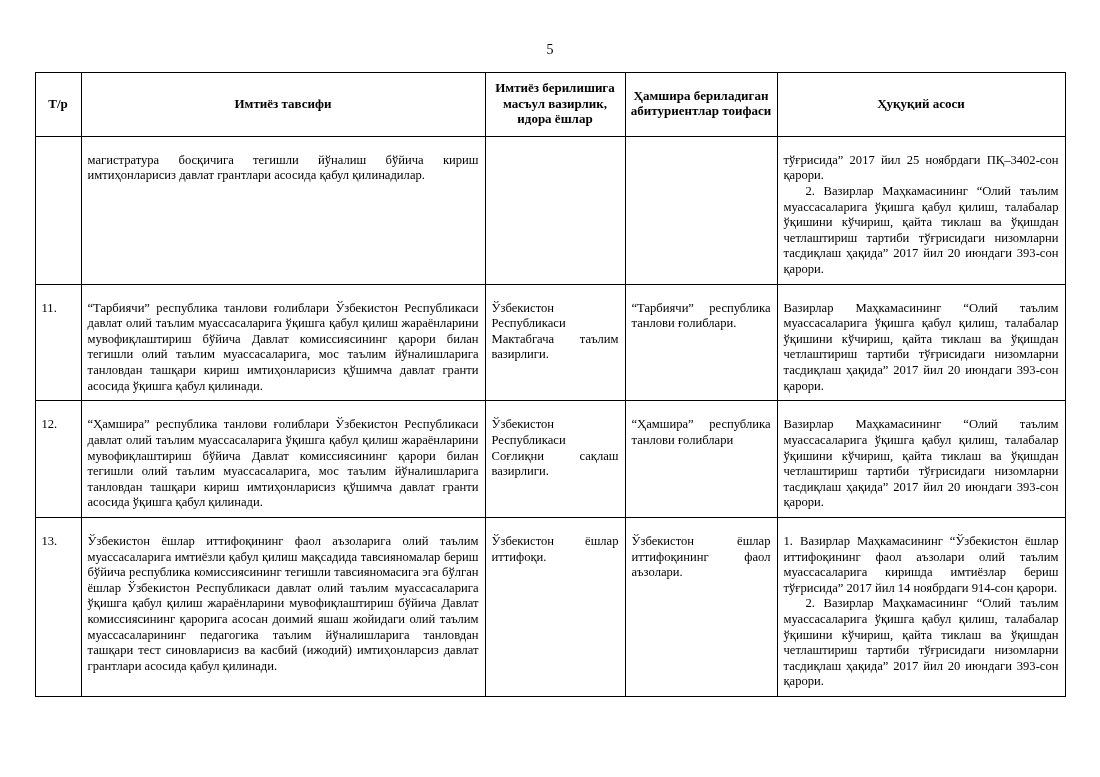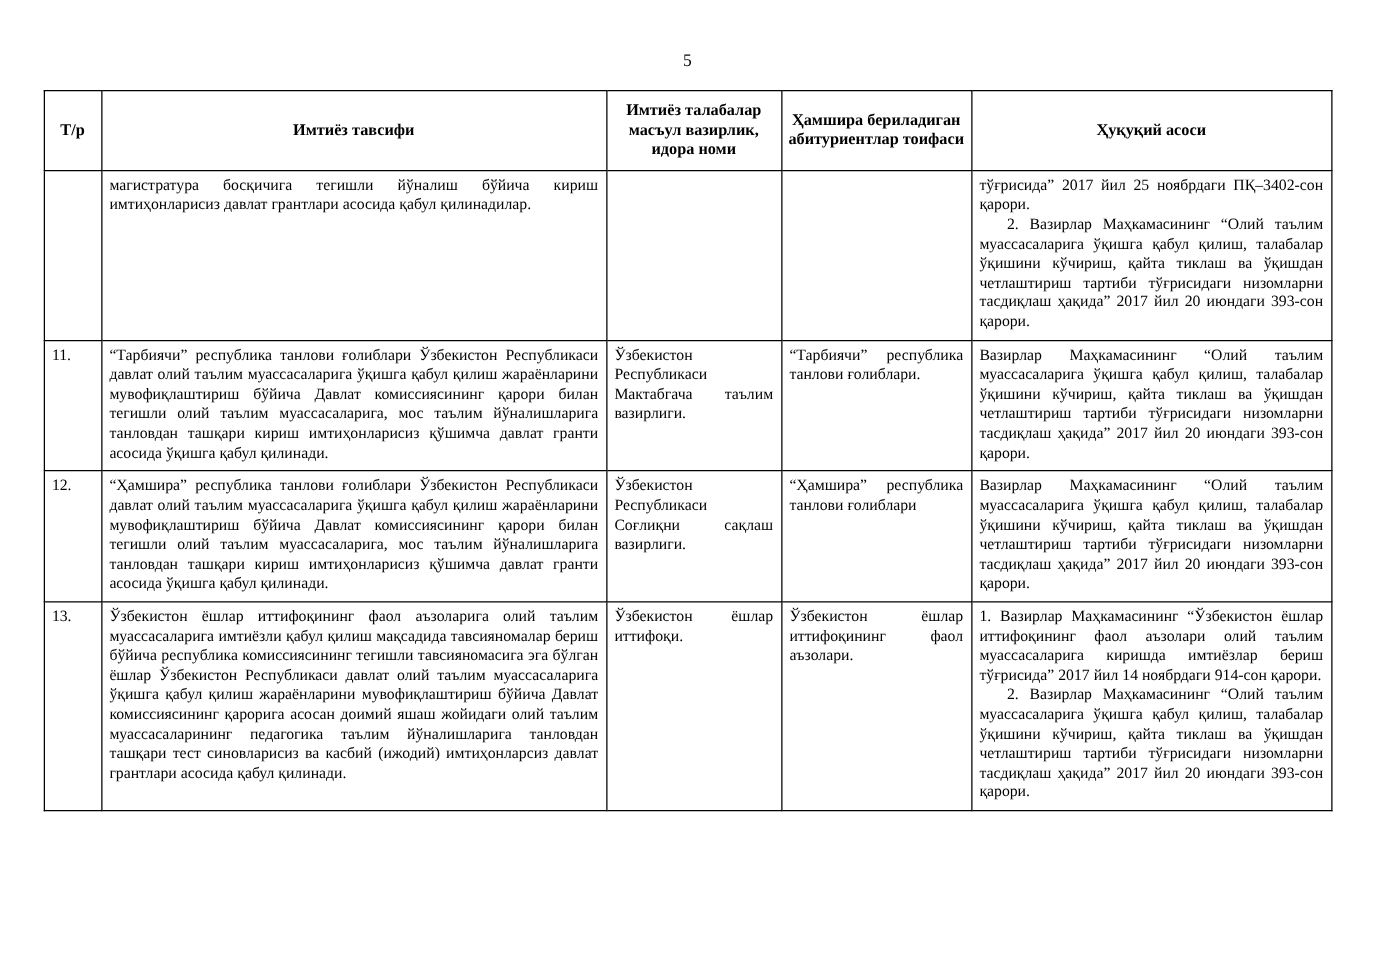--- a/index.html
+++ b/index.html
@@ -31,21 +31,21 @@
   table.doc-table {
     border-collapse: collapse;
     width: 1030px;
     margin: 0 auto;
     table-layout: fixed;
   }
   table.doc-table th,
   table.doc-table td {
     border: 1px solid #000000;
     vertical-align: top;
-    padding: 4px 6px 6px 6px;
+    padding: 16px 6px 6px 6px;
     font-size: 12.6px;
     line-height: 1.24;
   }
   table.doc-table thead th {
     text-align: center;
     vertical-align: middle;
     font-weight: bold;
     font-size: 13px;
     line-height: 1.2;
     padding: 7px 4px 9px 4px;
@@ -101,21 +101,21 @@
       <col class="c-num">
       <col class="c-desc">
       <col class="c-resp">
       <col class="c-cat">
       <col class="c-legal">
     </colgroup>
     <thead>
       <tr>
         <th>Т/р</th>
         <th>Имтиёз тавсифи</th>
-        <th>Имтиёз талабалар масъул вазирлик, идора номи</th>
+        <th>Имтиёз берилишига масъул вазирлик, идора ёшлар</th>
         <th>Ҳамшира бериладиган абитуриентлар тоифаси</th>
         <th>Ҳуқуқий асоси</th>
       </tr>
     </thead>
     <tbody>
 
       <tr>
         <td class="num"></td>
         <td class="desc">
           <div class="cell-block">

